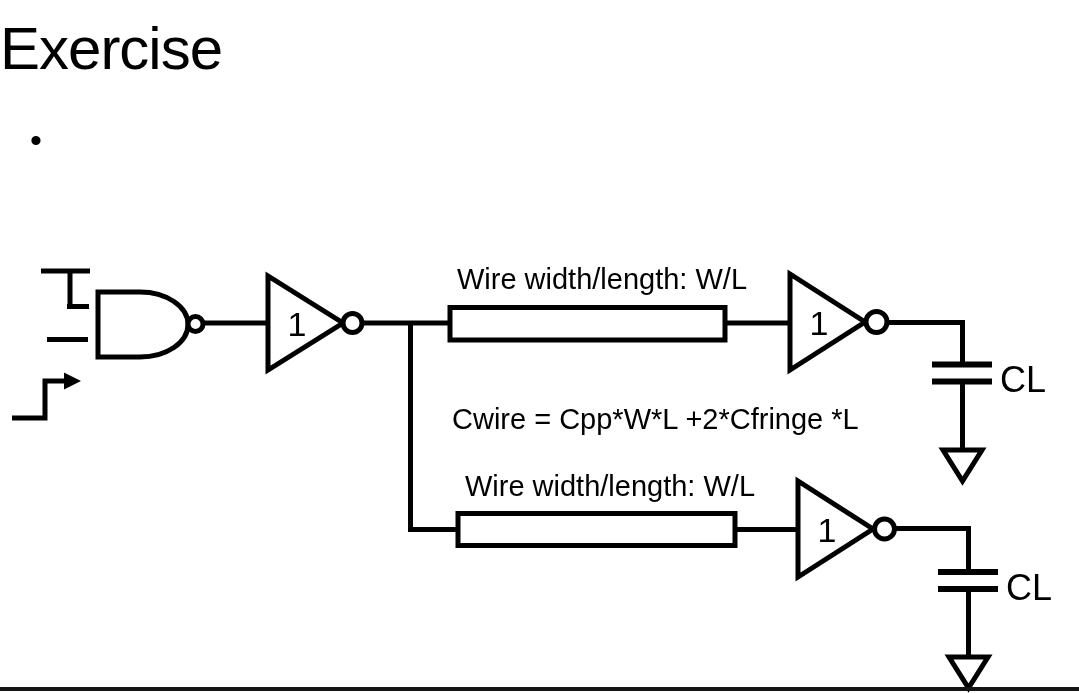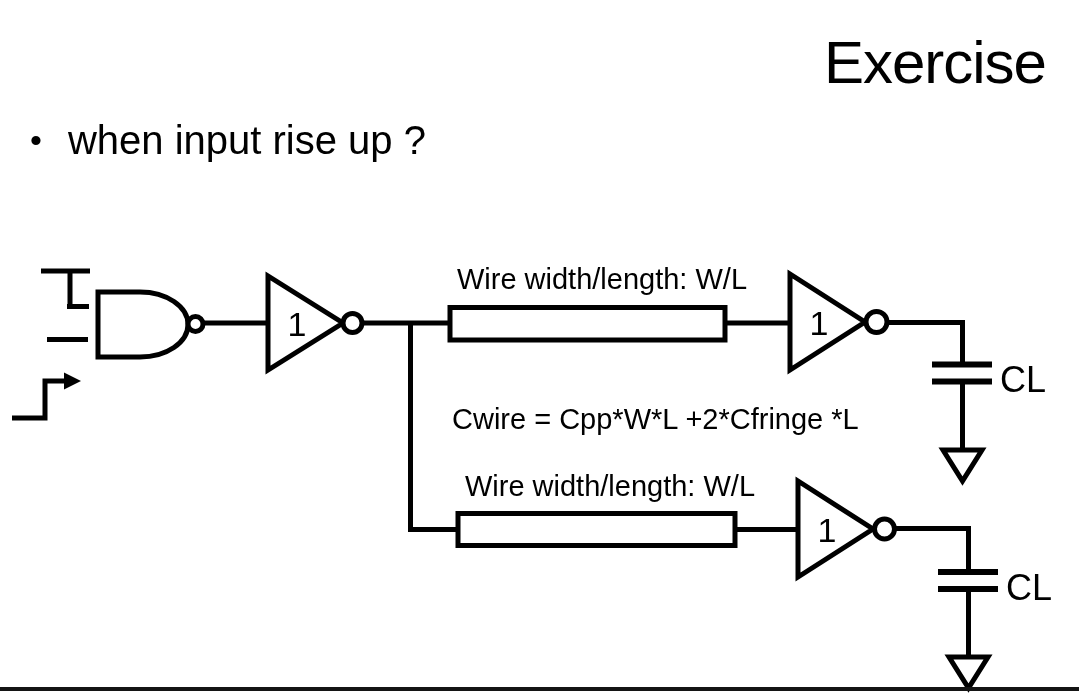--- a/index.html
+++ b/index.html
@@ -13,24 +13,24 @@
     position: relative;
     width: 1079px;
     height: 693px;
     background: var(--background);
     color: var(--ink);
     font-family: "Liberation Sans", sans-serif;
     overflow: hidden;
   }
   .slide-title {
     position: absolute;
-    top: 30px;
+    top: 16px;
     left: 0;
     width: 1046px;           
-    text-align: right;
+    text-align: left;
     font-size: 60px;
     font-weight: 400;
     line-height: 1.1;
     letter-spacing: -1px;
     color: var(--ink);
   }
   .bullet-row {
     position: absolute;
     top: 112px;
     left: 30px;
@@ -95,21 +95,20 @@
 </head>
 <body>
 
 <div class="slide">
 
   <div class="slide-title">Exercise</div>
 
   <div class="bullet-row">
     <span class="bullet-marker">•</span>
     <div class="bullet-lines">
-      <div>when input rise up ?</div>
     </div>
   </div>
 
   <svg class="circuit-svg" viewBox="0 0 1079 693" xmlns="http://www.w3.org/2000/svg">
 
     <path class="stroke" d="M41 271 H90 M70 271 V306.5 M67 306.5 H89"></path>
 
     <path class="stroke" d="M47 339.5 H88"></path>
 
     <path class="stroke" d="M12 418 H45 V381 H64"></path>

